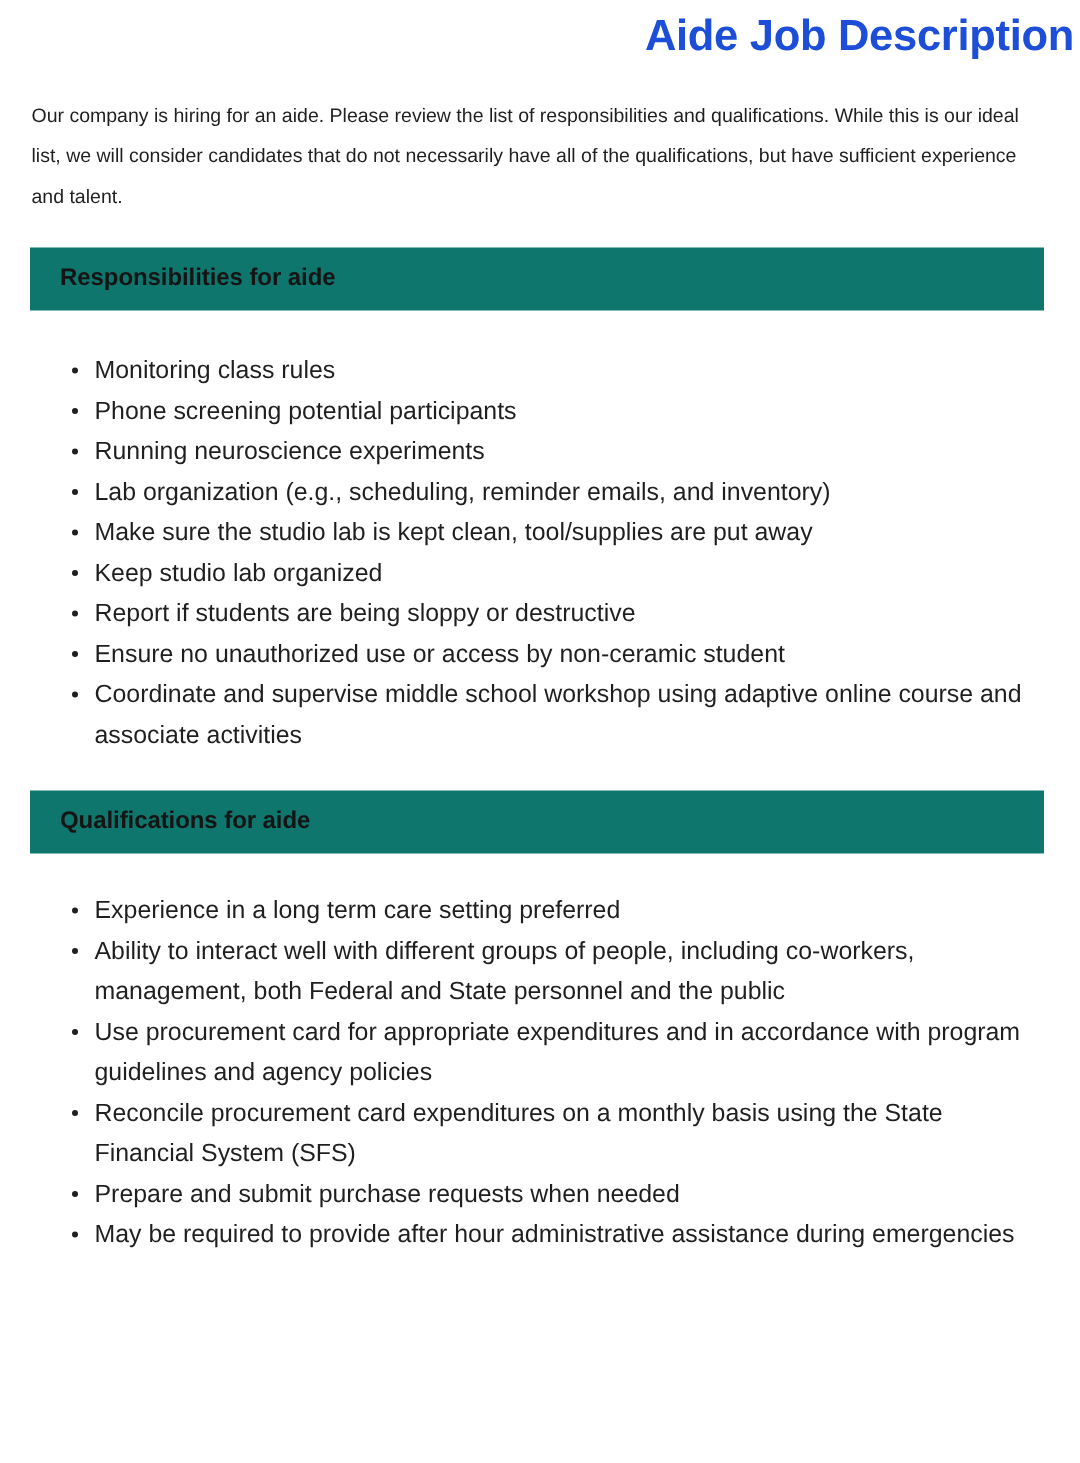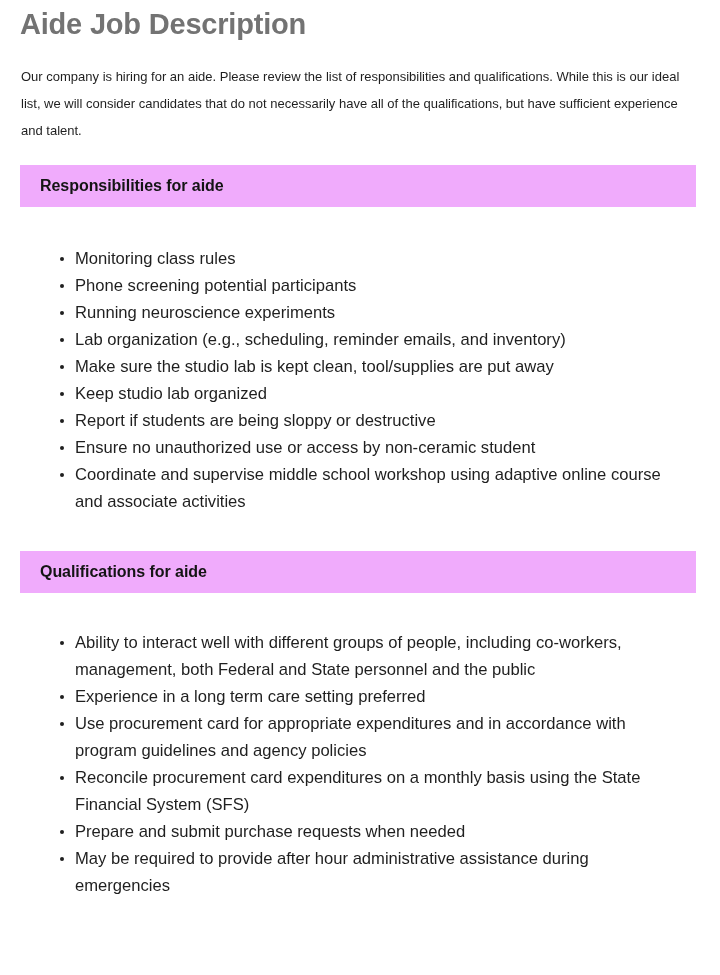--- a/index.html
+++ b/index.html
@@ -16,61 +16,61 @@
     -webkit-font-smoothing: antialiased;
   }
 
   .page {
     width: 720px;
     box-sizing: border-box;
   }
 
   .doc-title {
     margin: 0;
-    padding: 4px 20px 0 20px;
-    text-align: left;
+    padding: 4px 4px 0 20px;
+    text-align: right;
     font-size: 29px;
     font-weight: bold;
     letter-spacing: -0.2px;
     line-height: 40px;
-    color: #737373;
+    color: #1d4ed8;
   }
 
   .intro {
     margin: 0;
     padding: 19px 20px 0 21px;
     font-size: 13px;
     line-height: 27px;
     color: #1f1f1f;
   }
 
   .section {
     padding-top: 21px;
   }
 
   .section-header {
     margin: 0 24px 0 20px;
-    background: #f0abfc;
+    background: #0f766e;
     height: 42px;
     display: flex;
     align-items: center;
     padding: 0 20px;
     box-sizing: border-box;
   }
 
   .section-header-text {
     font-size: 16px;
     font-weight: bold;
     color: #141414;
     letter-spacing: -0.05px;
   }
 
   .item-list {
     list-style: none;
-    margin: 16px;
+    margin: 4px;
     padding: 22px 20px 0 44px;
   }
 
   .item-list li {
     position: relative;
     padding-left: 15px;
     font-size: 16.6px;
     line-height: 27px;
     color: #1f1f1f;
   }
@@ -118,22 +118,22 @@
         <li>Ensure no unauthorized use or access by non-ceramic student</li>
         <li>Coordinate and supervise middle school workshop using adaptive online course and associate activities</li>
       </ul>
   </section>
 
   <section class="section section-qualifications">
     <div class="section-header">
       <span class="section-header-text">Qualifications for aide</span>
     </div>
     <ul class="item-list">
+        <li>Experience in a long term care setting preferred</li>
         <li>Ability to interact well with different groups of people, including co-workers, management, both Federal and State personnel and the public</li>
-        <li>Experience in a long term care setting preferred</li>
         <li>Use procurement card for appropriate expenditures and in accordance with program guidelines and agency policies</li>
         <li>Reconcile procurement card expenditures on a monthly basis using the State Financial System (SFS)</li>
         <li>Prepare and submit purchase requests when needed</li>
         <li>May be required to provide after hour administrative assistance during emergencies</li>
       </ul>
   </section>
 
 </div>
 
 </body></html>

